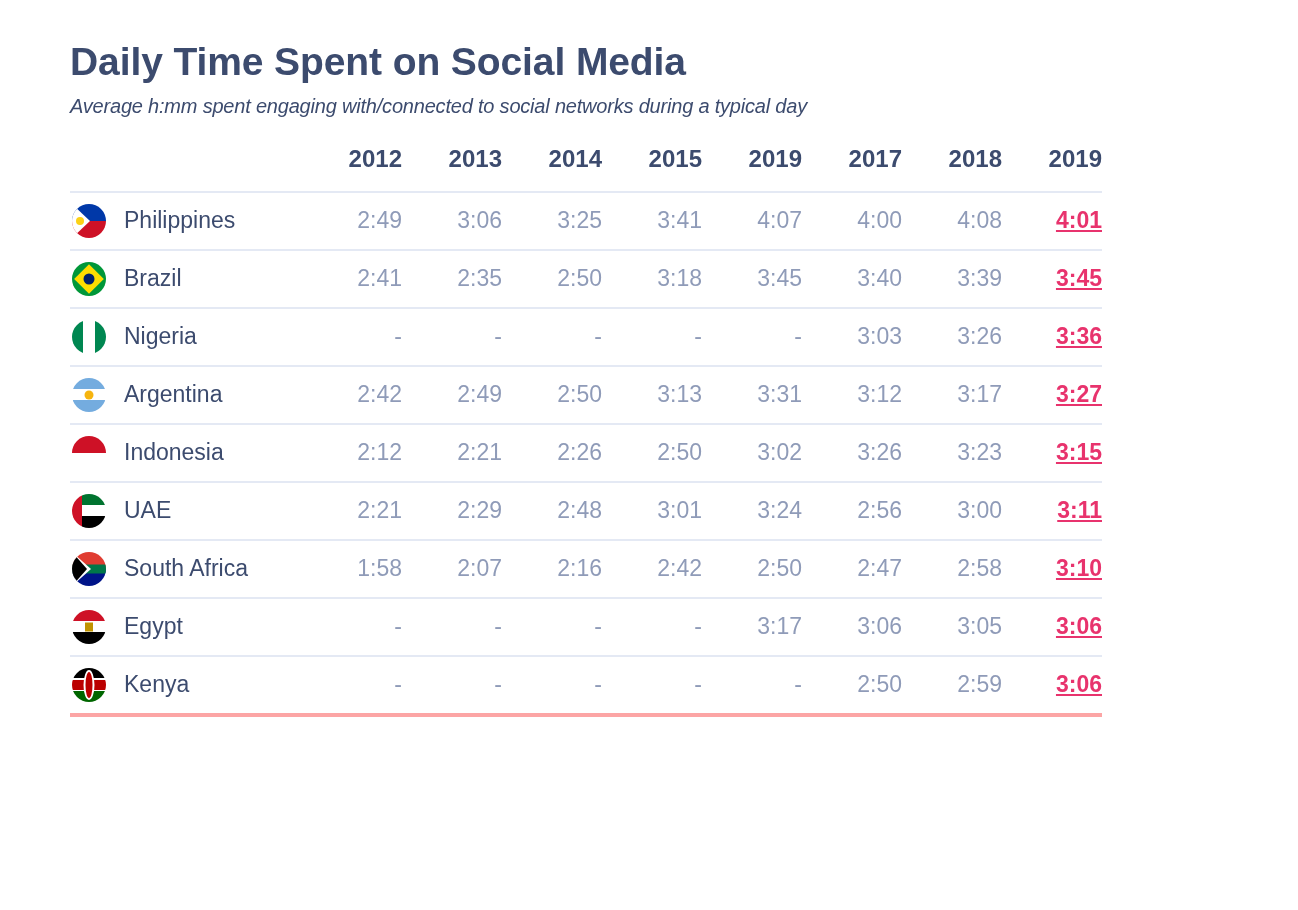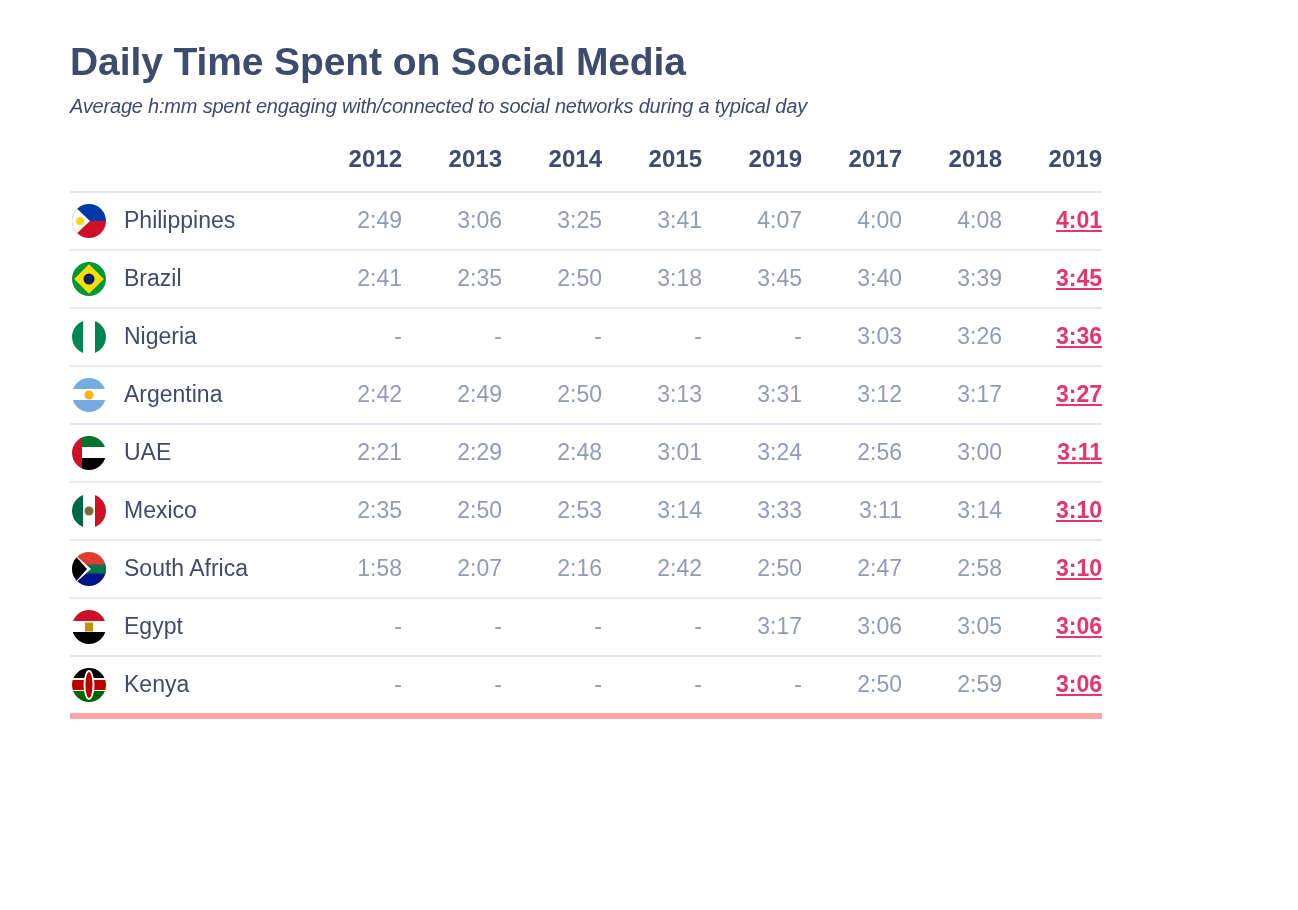--- a/index.html
+++ b/index.html
@@ -78,21 +78,21 @@
   tbody td {
     border-top: 2px solid #e4e9f4;
     font-size: 23px;
     color: #8f9bb8;
     text-align: right;
     vertical-align: middle;
     padding: 0;
     height: 56px;
   }
   tbody tr:last-child td {
-    border-bottom: 6px solid #fca5a5;
+    border-bottom: 4px solid #fca5a5;
   }
 
   td.cell-flag {
     text-align: left;
     padding-left: 2px;
   }
   td.cell-name {
     text-align: left;
     color: #3c4b6e;
     font-size: 23px;
@@ -281,44 +281,44 @@
             <td>2:42</td>
             <td>2:49</td>
             <td>2:50</td>
             <td>3:13</td>
             <td>3:31</td>
             <td>3:12</td>
             <td>3:17</td>
             <td class="cell-latest">3:27</td>
           </tr>
           <tr>
+            <td class="cell-flag"><span class="flag flag-id"><i class="id-r"></i><i class="id-w"></i></span></td>
+            <td class="cell-name">Indonesia</td>
+            <td>2:12</td>
+            <td>2:21</td>
+            <td>2:26</td>
+            <td>2:50</td>
+            <td>3:02</td>
+            <td>3:26</td>
+            <td>3:23</td>
+            <td class="cell-latest">3:15</td>
+          </tr>
+          <tr>
             <td class="cell-flag"><span class="flag flag-ae"><i class="ae-g"></i><i class="ae-w"></i><i class="ae-k"></i><i class="ae-r"></i></span></td>
             <td class="cell-name">UAE</td>
             <td>2:21</td>
             <td>2:29</td>
             <td>2:48</td>
             <td>3:01</td>
             <td>3:24</td>
             <td>2:56</td>
             <td>3:00</td>
             <td class="cell-latest">3:11</td>
           </tr>
           <tr>
-            <td class="cell-flag"><span class="flag flag-mx"><i class="mx-g"></i><i class="mx-w"></i><i class="mx-r"></i><i class="mx-e"></i></span></td>
-            <td class="cell-name">Mexico</td>
-            <td>2:35</td>
-            <td>2:50</td>
-            <td>2:53</td>
-            <td>3:14</td>
-            <td>3:33</td>
-            <td>3:11</td>
-            <td>3:14</td>
-            <td class="cell-latest">3:10</td>
-          </tr>
-          <tr>
             <td class="cell-flag"><span class="flag flag-za"><i class="za-r"></i><i class="za-b"></i><i class="za-yw"></i><i class="za-y"></i><i class="za-triw"></i><i class="za-tri"></i></span></td>
             <td class="cell-name">South Africa</td>
             <td>1:58</td>
             <td>2:07</td>
             <td>2:16</td>
             <td>2:42</td>
             <td>2:50</td>
             <td>2:47</td>
             <td>2:58</td>
             <td class="cell-latest">3:10</td>

